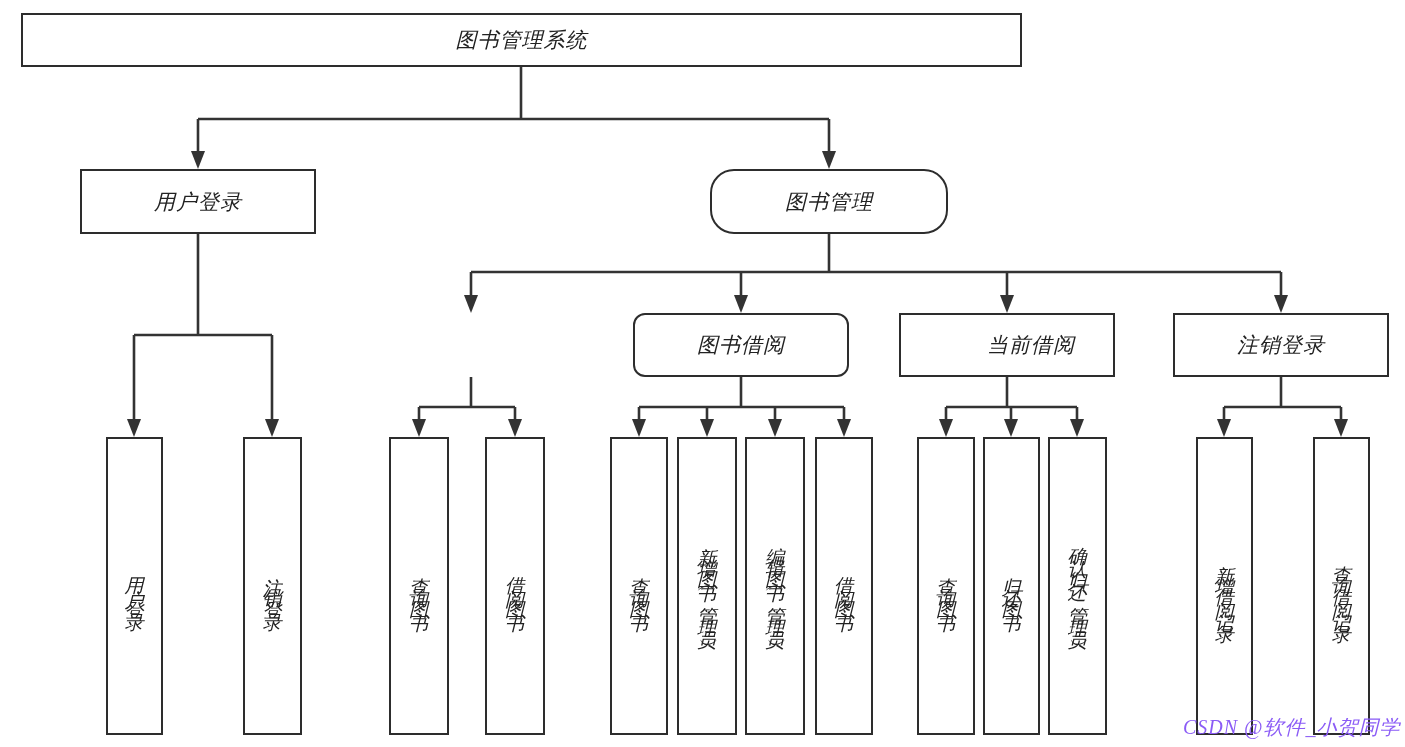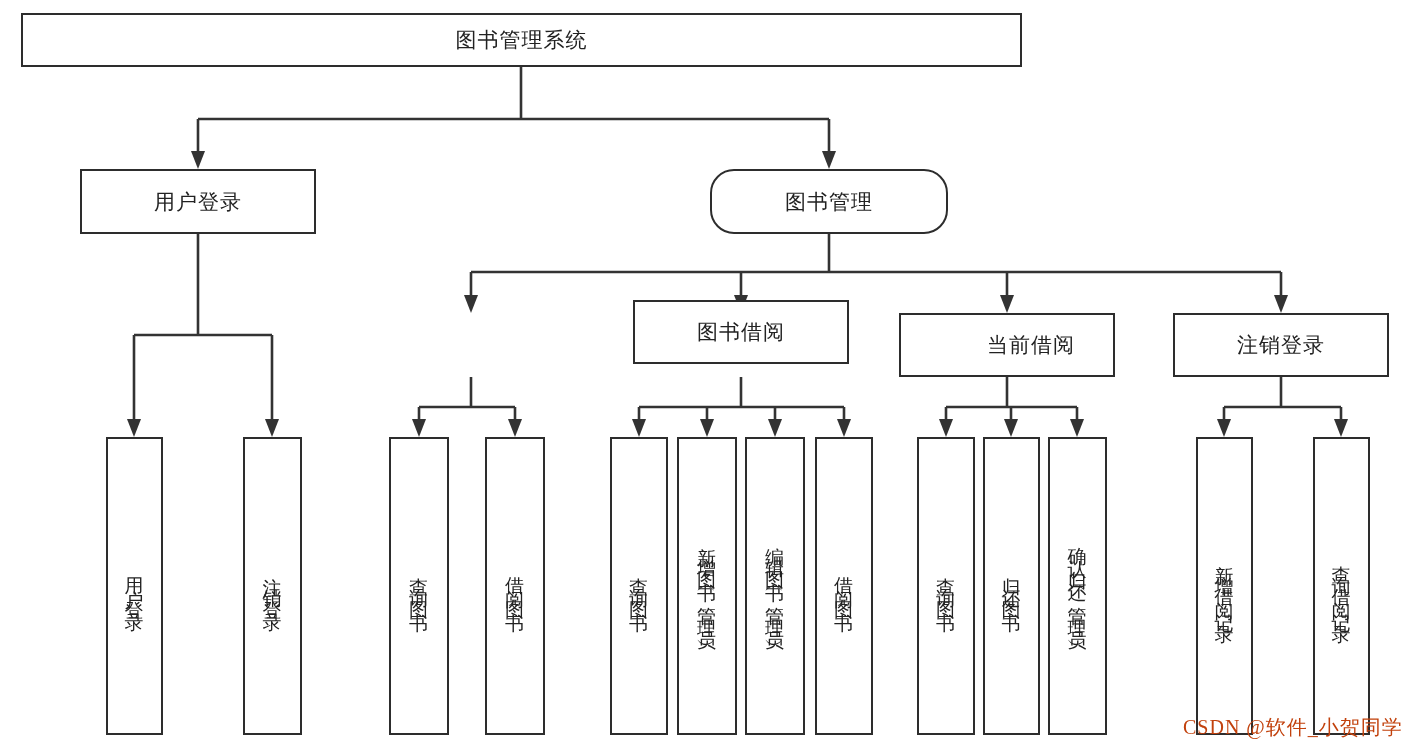--- a/index.html
+++ b/index.html
@@ -3,20 +3,21 @@
 <meta charset="utf-8">
 <style>
   html, body { margin: 0; padding: 0; background: #ffffff; }
   .canvas {
     position: relative;
     width: 1405px;
     height: 747px;
     background: #ffffff;
     font-family: "Liberation Serif", "DejaVu Serif", serif;
     overflow: hidden;
+    font-style: italic;
   }
   .connectors {
     position: absolute;
     left: 0; top: 0;
     width: 1405px; height: 747px;
   }
   .node {
     position: absolute;
     box-sizing: border-box;
     border: 2.5px solid #2d2d2d;
@@ -39,21 +40,21 @@
     letter-spacing: 12px;
     line-height: 1;
     white-space: nowrap;
   }
   .watermark {
     position: absolute;
     left: 1183px;
     top: 714px;
     font-size: 20px;
     letter-spacing: 1px;
-    color: #c2410c;
+    color: #8b5cf6;
     z-index: 3;
     white-space: nowrap;
   }
 </style>
 </head>
 <body>
 
 <div class="canvas">
 
   <svg class="connectors" width="1405" height="747" viewBox="0 0 1405 747">
@@ -100,21 +101,21 @@
     <span class="lbl">图书管理系统</span>
   </div>
 
   <div class="node h" style="left:80px; top:169px; width:236px; height:65px;">
     <span class="lbl">用户登录</span>
   </div>
   <div class="node h" style="left:710px; top:169px; width:238px; height:65px;border-radius:24px;">
     <span class="lbl">图书管理</span>
   </div>
 
-  <div class="node h" style="left:633px; top:300px; width:216px; height:64px;">
+  <div class="node h" style="left:633px; top:313px; width:216px; height:64px;border-radius:12px;">
     <span class="lbl">图书借阅</span>
   </div>
   <div class="node h" style="left:899px; top:313px; width:216px; height:64px;padding-left:48px;">
     <span class="lbl">当前借阅</span>
   </div>
   <div class="node h" style="left:1173px; top:313px; width:216px; height:64px;">
     <span class="lbl">注销登录</span>
   </div>
 
   <div class="node v" style="left:106px; width:57px;">

